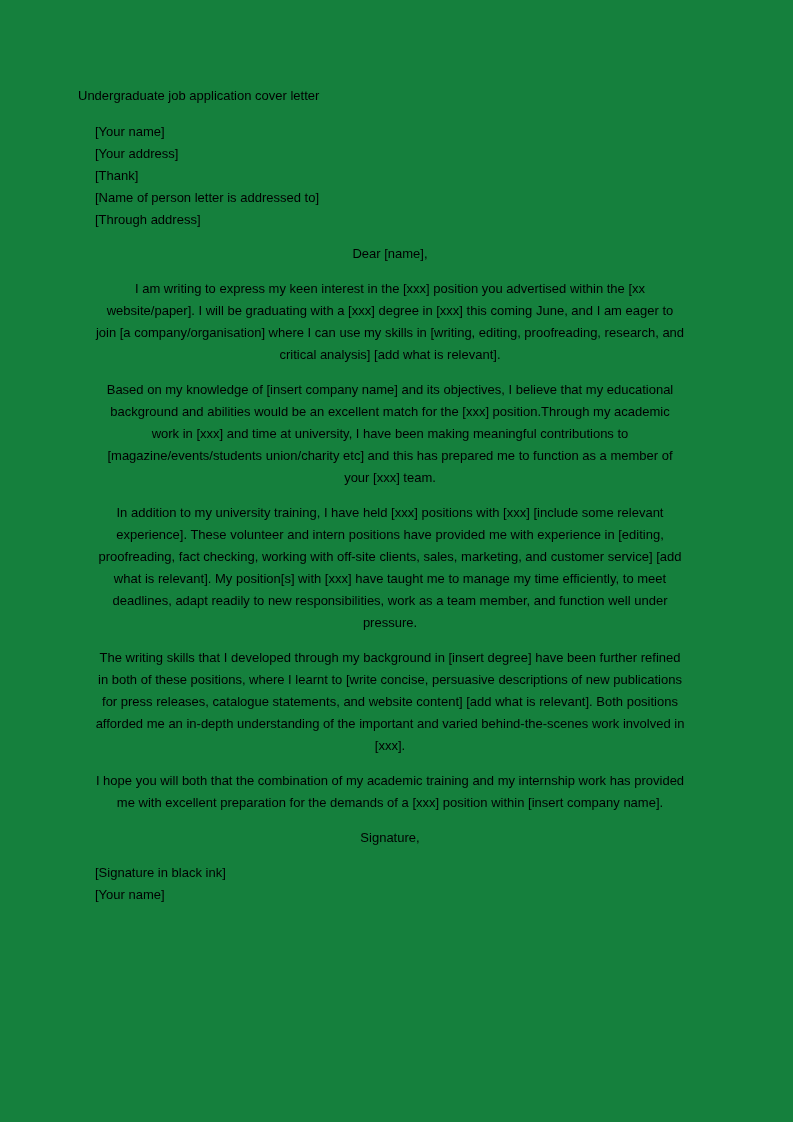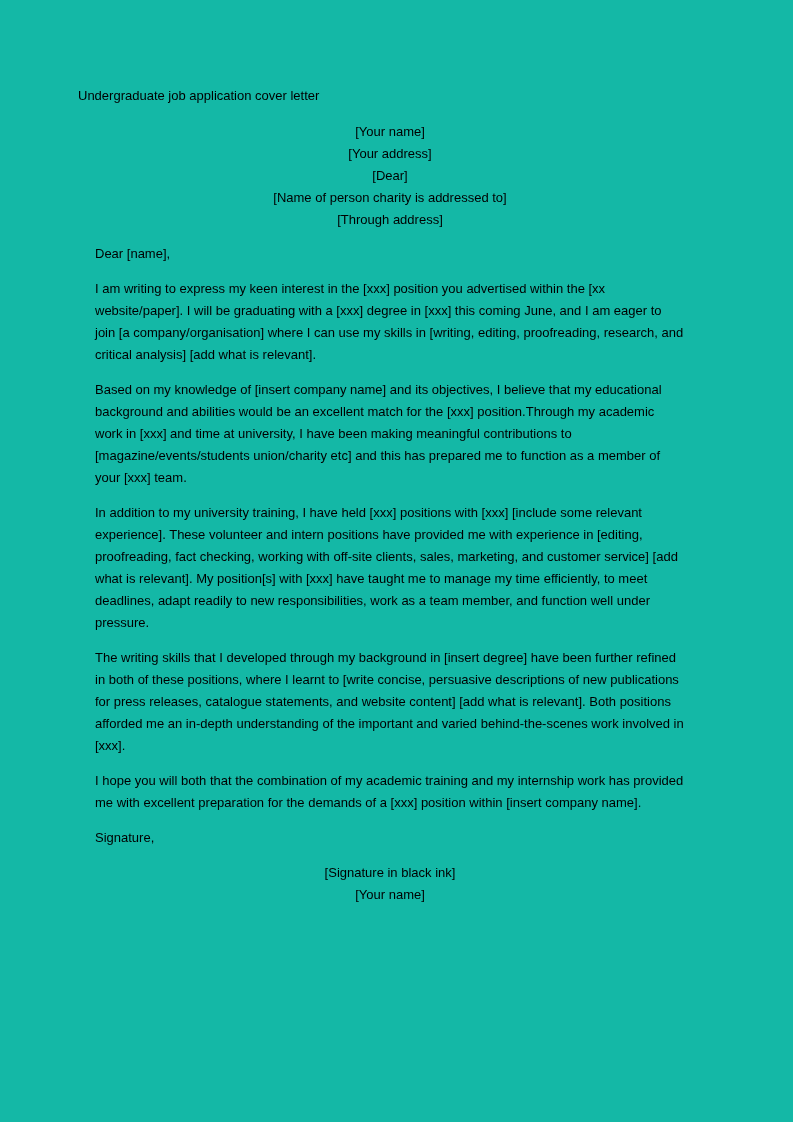--- a/index.html
+++ b/index.html
@@ -14,73 +14,72 @@
     overflow: hidden;
     font-family: "Liberation Sans Narrow", "Liberation Sans", "DejaVu Sans", sans-serif;
     font-stretch: condensed;
     color: #000000;
     -webkit-font-smoothing: none;
   }
   .page {
     position: relative;
     width: 793px;
     height: 1122px;
-    background: #14b8a6;
+    background: #15803d;
   }
   .doc-title {
     position: absolute;
     left: 78px;
     top: 88px;
     font-size: 13px;
     line-height: 16px;
     white-space: nowrap;
   }
   .letter-body {
     position: absolute;
     left: 95px;
     top: 121px;
     width: 590px;
     font-size: 13px;
     line-height: 22px;
   }
   .addr-block,
   .sig-block {
     margin: 0 0 0 0;
-    text-align: center;
   }
   .addr-line,
   .sig-line {
     display: block;
     white-space: nowrap;
   }
   .salutation {
     margin-top: 12px;
   }
   .para {
     margin-top: 12px;
-    text-align: left;
+    text-align: center;
   }
   .sig-block {
     margin-top: 0;
   }
 </style>
 </head>
 <body>
 
 <div class="page">
 
   <div class="doc-title">Undergraduate job application cover letter</div>
 
   <div class="letter-body">
 
     <div class="addr-block">
       <span class="addr-line">[Your name]</span>
       <span class="addr-line">[Your address]</span>
-      <span class="addr-line">[Dear]</span>
-      <span class="addr-line">[Name of person charity is addressed to]</span>
+      <span class="addr-line">[Thank]</span>
+      <span class="addr-line">[Name of person letter is addressed to]</span>
       <span class="addr-line">[Through address]</span>
     </div>
 
     <p class="para salutation">Dear [name],</p>
 
     <p class="para">I am writing to express my keen interest in the [xxx] position you advertised within the [xx website/paper]. I will be graduating with a [xxx] degree in [xxx] this coming June, and I am eager to join [a company/organisation] where I can use my skills in [writing, editing, proofreading, research, and critical analysis] [add what is relevant].</p>
 
     <p class="para">Based on my knowledge of [insert company name] and its objectives, I believe that my educational background and abilities would be an excellent match for the [xxx] position.Through my academic work in [xxx] and time at university, I have been making meaningful contributions to [magazine/events/students union/charity etc] and this has prepared me to function as a member of your [xxx] team.</p>
 
     <p class="para">In addition to my university training, I have held [xxx] positions with [xxx] [include some relevant experience]. These volunteer and intern positions have provided me with experience in [editing, proofreading, fact checking, working with off-site clients, sales, marketing, and customer service] [add what is relevant]. My position[s] with [xxx] have taught me to manage my time efficiently, to meet deadlines, adapt readily to new responsibilities, work as a team member, and function well under pressure.</p>

